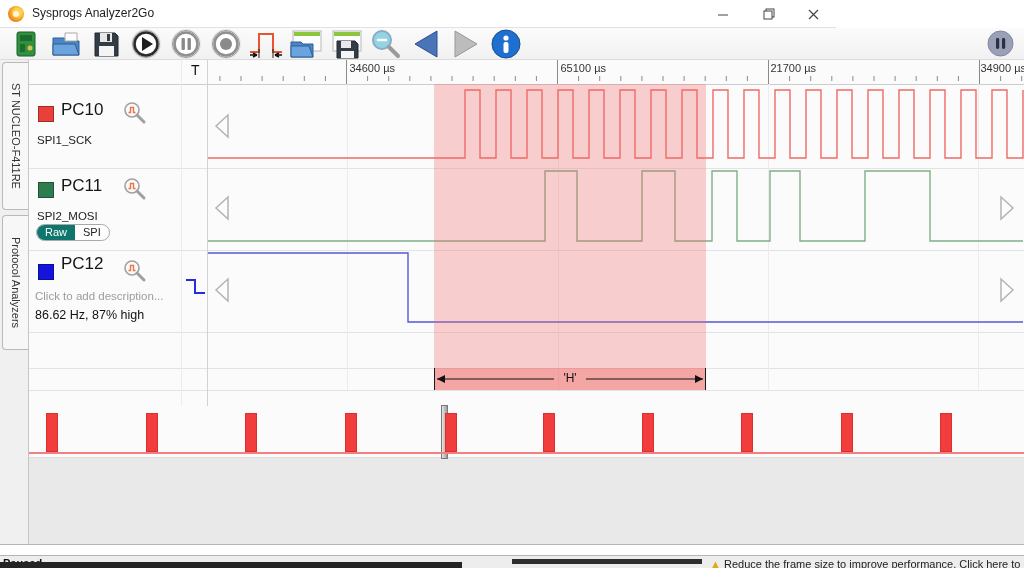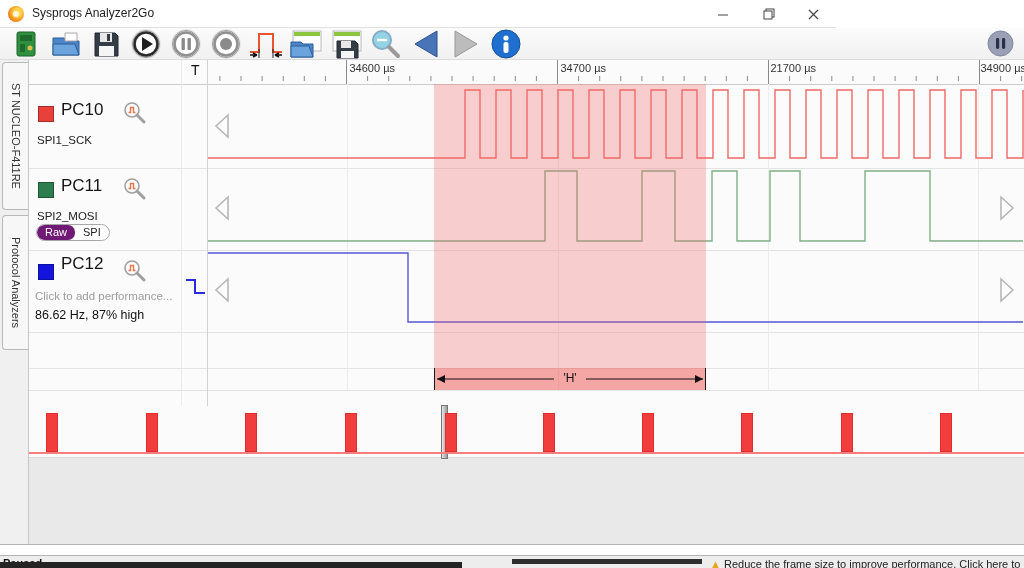--- a/index.html
+++ b/index.html
@@ -55,21 +55,21 @@
   .row-info-2 { top:108px; height:82px; }
   .row-info-3 { top:190px; height:82px; }
   .swatch { position:absolute; left:9px; width:16px; height:16px; }
   .chan-name { position:absolute; left:32px; font-size:17px; color:#151515; }
   .chan-desc { position:absolute; left:8px; font-size:11.5px; color:#222; }
   .chan-placeholder { position:absolute; left:6px; font-size:11.5px; color:#9c9c9c; }
   .chan-stats { position:absolute; left:6px; font-size:12.5px; color:#111; }
   .mag { position:absolute; left:94px; }
   .mode-toggle { position:absolute; left:7px; display:inline-flex; border:1px solid #a8a8a8; border-radius:9px; overflow:hidden; background:#fff; font-size:11px; }
   .mode-opt { padding:1px 8px 2px; color:#222; }
-  .mode-opt.sel { background:#701a75; color:#fff;border-radius:7px; }
+  .mode-opt.sel { background:#0f766e; color:#fff; }
 
   .step-glyph { position:absolute; left:156px; top:216px; }
 
   
   .wave-area { position:absolute; left:178px; top:24px; width:817px; height:310px; }
   .wave-row { position:absolute; left:0; width:817px; }
   .wrow-0 { top:0; height:84px; }
   .wrow-1 { top:84px; height:82px; }
   .wrow-2 { top:166px; height:82px; }
   .wave-row svg.wave { position:absolute; left:0; top:0; }
@@ -286,21 +286,21 @@
           <line x1="688.1000000000004" x2="688.1000000000004" y1="16" y2="21" stroke="#8a8a8a"></line>
           <line x1="709.2000000000004" x2="709.2000000000004" y1="16" y2="21" stroke="#8a8a8a"></line>
           <line x1="730.3000000000004" x2="730.3000000000004" y1="16" y2="21" stroke="#8a8a8a"></line>
           <line x1="751.4000000000004" x2="751.4000000000004" y1="16" y2="21" stroke="#8a8a8a"></line>
           <line x1="772.5000000000005" x2="772.5000000000005" y1="0" y2="24" stroke="#8a8a8a"></line>
           <line x1="793.6000000000005" x2="793.6000000000005" y1="16" y2="21" stroke="#8a8a8a"></line>
           <line x1="814.7000000000005" x2="814.7000000000005" y1="16" y2="21" stroke="#8a8a8a"></line>
         </svg>
       <div class="ruler-labels" id="ruler-labels">
           <div class="ruler-label" style="left: 142.5px;">34600 µs</div>
-          <div class="ruler-label" style="left: 353.5px;">34700 µs</div>
+          <div class="ruler-label" style="left: 353.5px;">65100 µs</div>
           <div class="ruler-label" style="left: 563.5px;">21700 µs</div>
           <div class="ruler-label" style="left: 773.5px;">34900 µs</div>
         </div>
       <div class="ruler-border"></div>
 
       <div class="hline" style="top:108px"></div>
       <div class="hline" style="top:190px"></div>
       <div class="hline" style="top:272px"></div>
       <div class="hline" style="top:308px"></div>
       <div class="hline" style="top:330px"></div>
@@ -340,21 +340,21 @@
       <div class="chan-row row-info-3">
         <div class="swatch" style="top:14px; background:#1414dc; border:1px solid #0d0d9e;"></div>
         <div class="chan-name" style="top:4px">PC12</div>
         <div class="mag" style="top:9px">
           <svg width="24" height="24">
               <circle cx="9" cy="9" r="7" fill="#fafafa" stroke="#a0a0a0" stroke-width="1.6"></circle>
               <path d="M5.5,11.5 h2 v-5 h3 v5 h2" fill="none" stroke="#e8754c" stroke-width="1.4"></path>
               <line x1="14" y1="14" x2="21" y2="21" stroke="#a0a0a0" stroke-width="3" stroke-linecap="round"></line>
             </svg>
         </div>
-        <div class="chan-placeholder" style="top:40px">Click to add performance...</div>
+        <div class="chan-placeholder" style="top:40px">Click to add description...</div>
         <div class="chan-stats" style="top:58px">86.62 Hz, 87% high</div>
       </div>
 
       <div class="step-glyph">
         <svg width="22" height="22">
             <path d="M1,4 L10,4 L10,17 L20,17" fill="none" stroke="#2a2ae0" stroke-width="2"></path>
           </svg>
       </div>
 
 

